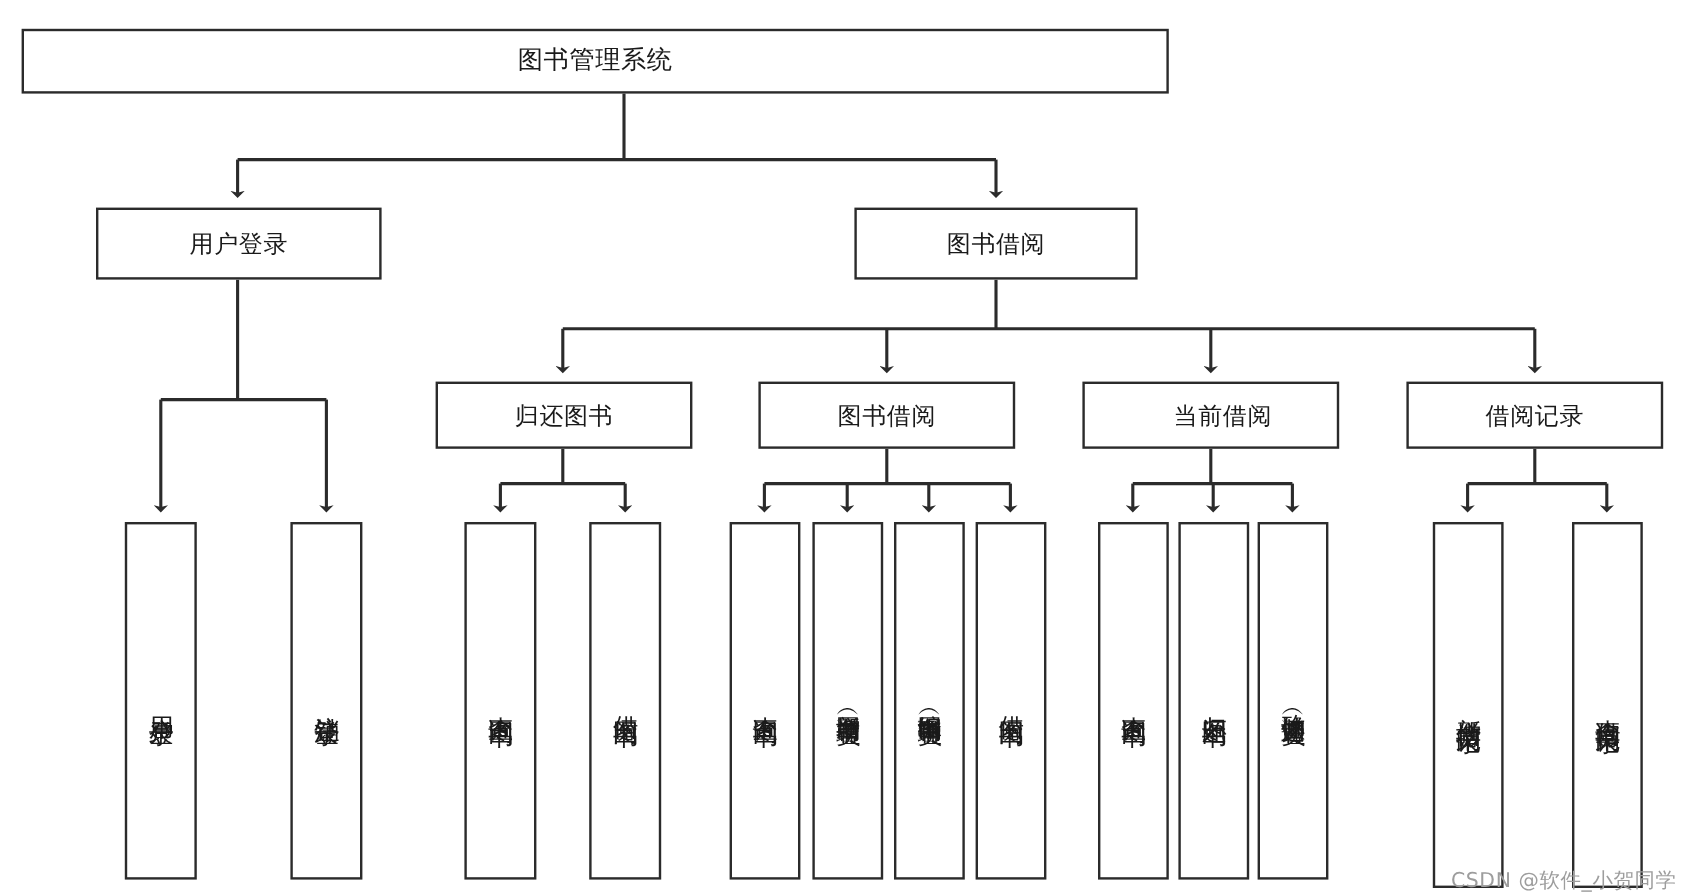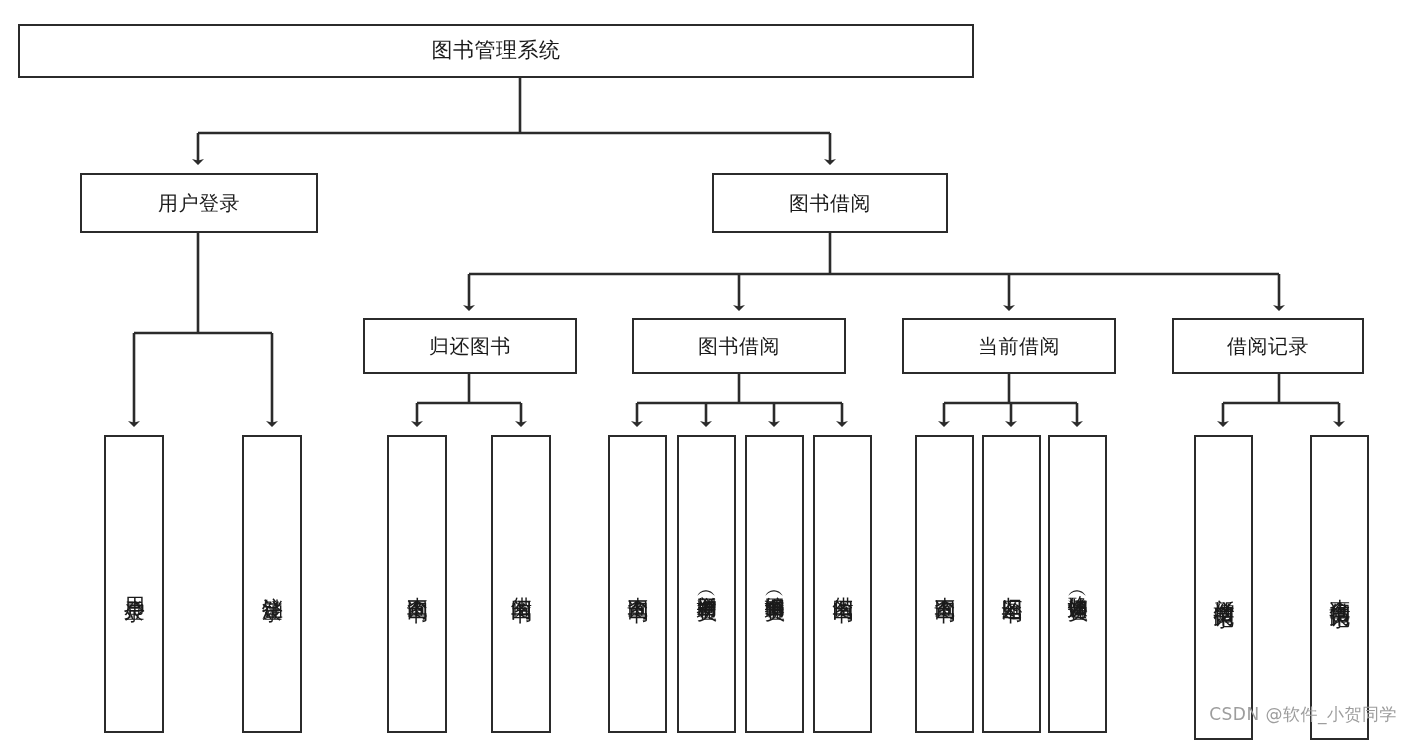--- a/index.html
+++ b/index.html
@@ -63,21 +63,21 @@
     letter-spacing: 2px;
     white-space: nowrap;
   }
   .node.vert.tall .label {
     font-size: 20px;
     letter-spacing: 1px;
   }
   .watermark {
     position: absolute;
     right: 8px;
-    bottom: 21px;
+    bottom: 2px;
     font-size: 17px;
     color: #9d9d9d;
     white-space: nowrap;
     letter-spacing: 0.5px;
   }
 </style>
 </head>
 <body>
 
 <div id="canvas">
@@ -145,21 +145,21 @@
 
   <div class="node horiz" style="left:363px; top:318px; width:214px; height:56px;">
     <span class="label">归还图书</span>
   </div>
   <div class="node horiz" style="left:632px; top:318px; width:214px; height:56px;">
     <span class="label">图书借阅</span>
   </div>
   <div class="node horiz" style="left:902px; top:318px; width:214px; height:56px;padding-left:20px;">
     <span class="label">当前借阅</span>
   </div>
-  <div class="node horiz" style="left:1172px; top:318px; width:192px; height:56px;">
+  <div class="node horiz" style="left:1172px; top:318px; width:214px; height:56px;">
     <span class="label">借阅记录</span>
   </div>
 
   <div class="node vert" style="left:104px; top:435px; width:60px; height:298px;">
     <span class="label">用户登录</span>
   </div>
   <div class="node vert" style="left:242px; top:435px; width:60px; height:298px;">
     <span class="label">注销登录</span>
   </div>
 

